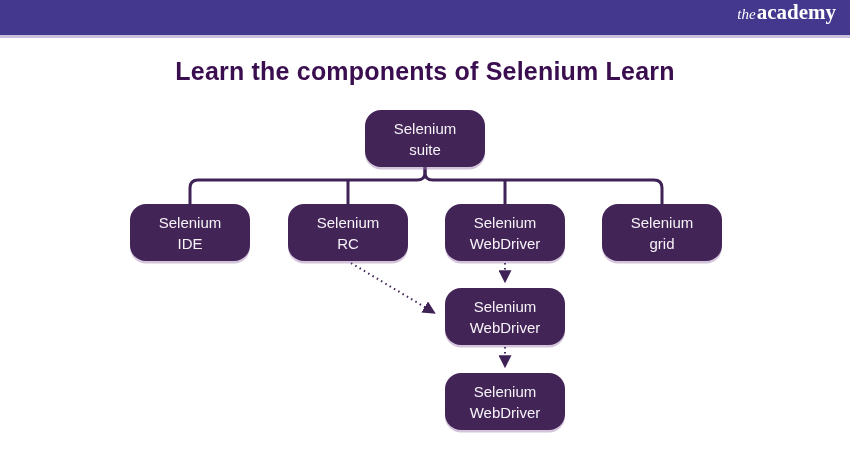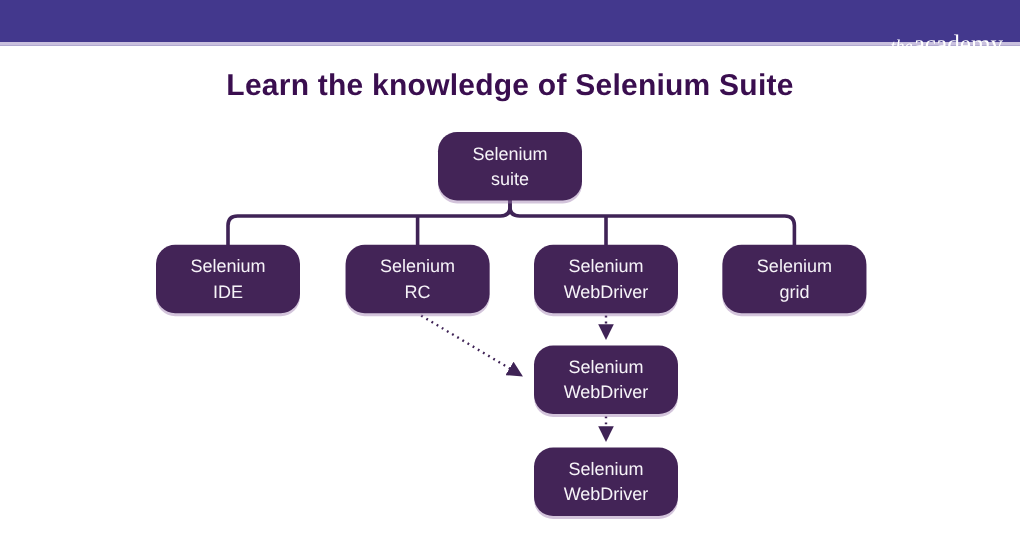--- a/index.html
+++ b/index.html
@@ -15,21 +15,21 @@
   .topbar {
     position:absolute; left:0; top:0; width:850px; height:38px;
     background:var(--header_bg);
     border-bottom:3px solid var(--header_underline);
     display:flex; align-items:flex-start; justify-content:flex-end;
     padding-right:14px;
   }
   .logo { color:#fff; font-family:"Liberation Serif", serif; display:flex; align-items:baseline; white-space:nowrap; }
   .logo .the { font-style:italic; font-size:15px; margin-right:1px; }
   .logo .knowledge { font-size:21px; font-weight:normal; }
-  .logo .academy { font-size:21px; font-weight:normal;margin-top:24px; }
+  .logo .academy { font-size:21px; font-weight:bold; }
 
   
   .title {
     position:absolute; top:57px; left:0; width:100%;
     text-align:center; font-size:25px; font-weight:bold;
     color:var(--title_color); letter-spacing:0.2px;
   }
 
   
   .diagram { position:absolute; left:0; top:0; width:732px; height:450px; }
@@ -60,21 +60,21 @@
 
 <div class="page">
 
   <div class="topbar">
     <div class="logo">
       <span class="the">the</span>
         <span class="academy">academy</span>
     </div>
   </div>
 
-  <h1 class="title">Learn the knowledge of Selenium Suite</h1>
+  <h1 class="title">Learn the components of Selenium Learn</h1>
 
   <div class="diagram">
 
     <svg class="connectors" viewBox="0 0 850 450">
       <defs>
         <marker id="arrow" viewBox="0 0 10 10" refX="7.5" refY="5" markerWidth="6.5" markerHeight="6.5" orient="auto-start-reverse">
           <path d="M0,0 L10,5 L0,10 z" class="arrowhead"></path>
         </marker>
       </defs>
 

